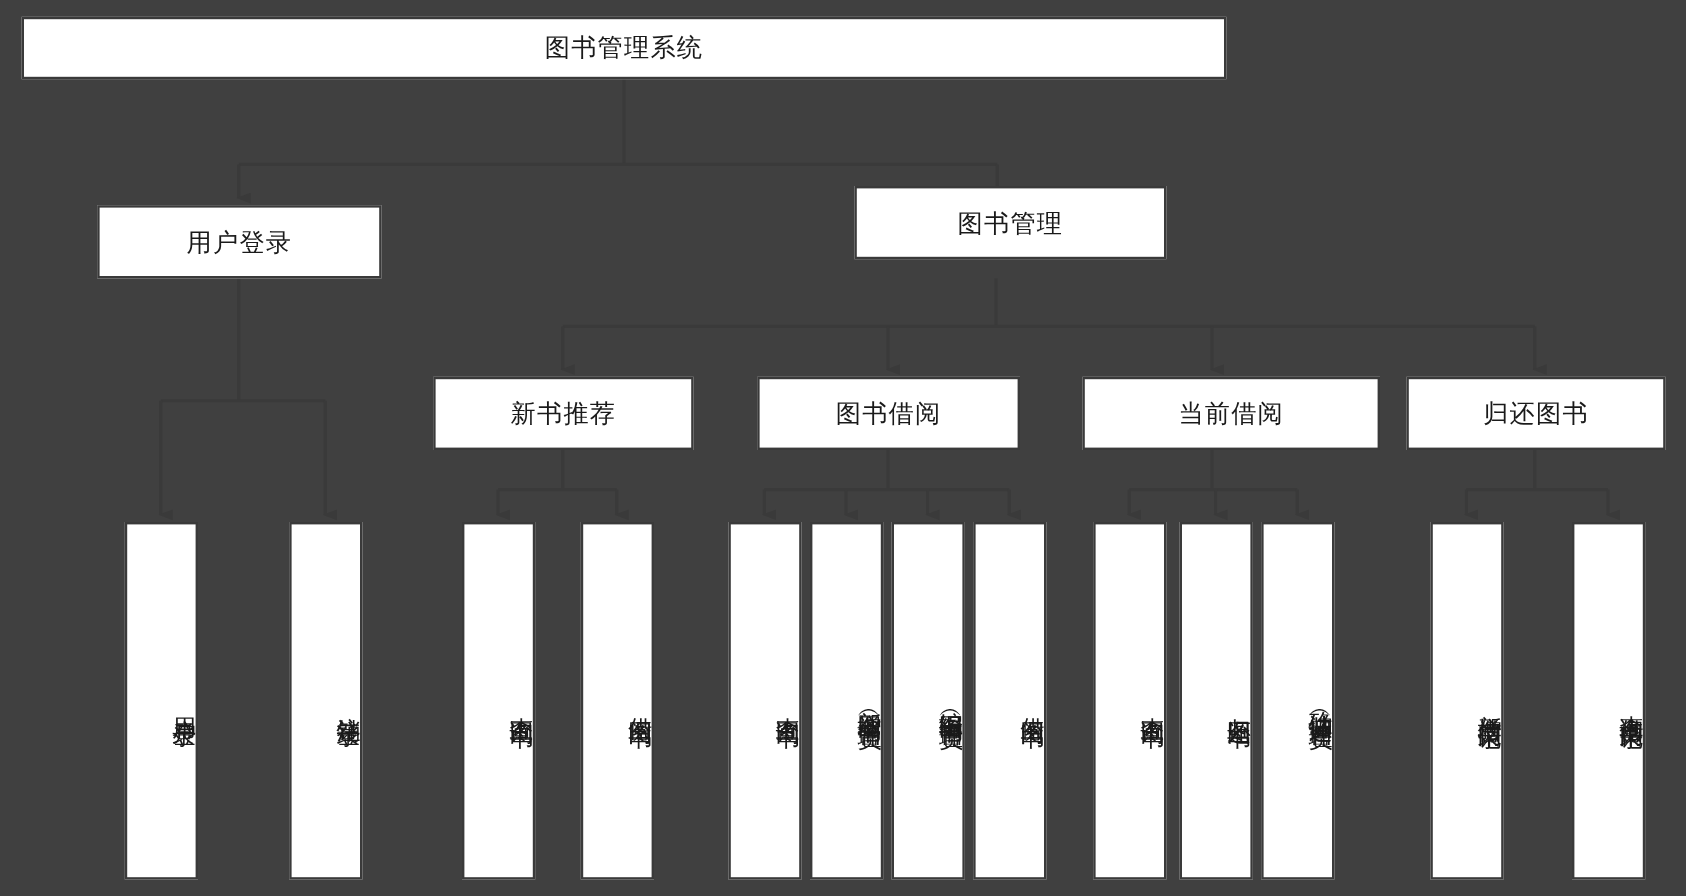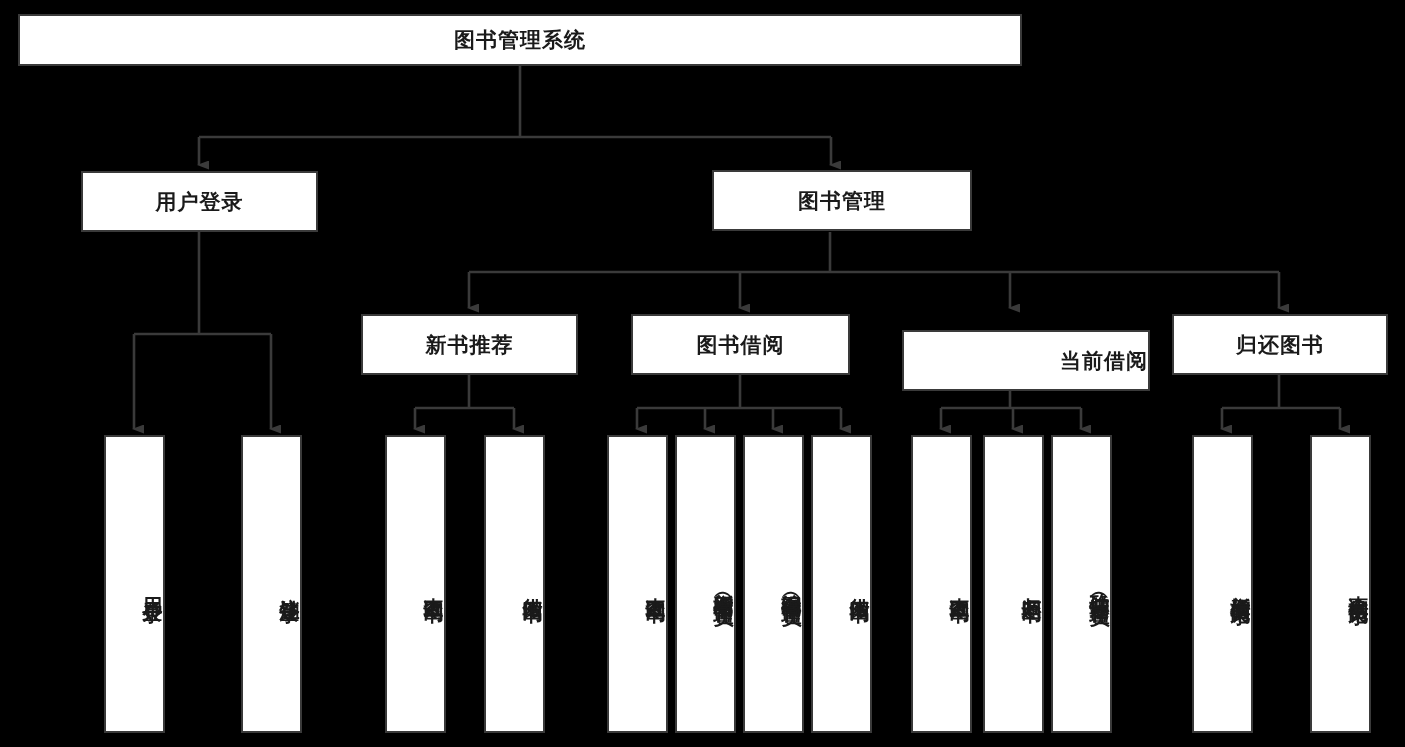--- a/index.html
+++ b/index.html
@@ -8,23 +8,22 @@
     padding: 0;
     background: #ffffff;
   }
   body {
     font-family: "Liberation Sans", "DejaVu Sans", sans-serif;
   }
   #canvas {
     position: relative;
     width: 1405px;
     height: 747px;
-    background: #000000;
+    background: #404040;
     overflow: hidden;
-    font-weight: bold;
   }
   #wires {
     position: absolute;
     left: 0;
     top: 0;
     width: 1405px;
     height: 747px;
   }
   .node {
     position: absolute;
@@ -119,31 +118,31 @@
     </g>
   </svg>
 
   <div class="node horizontal" id="node-root" style="left: 18px; top: 14px; width: 1004px; height: 52px;">
     <span>图书管理系统</span>
   </div>
 
   <div class="node horizontal" id="node-l2-0" style="left: 81px; top: 171px; width: 237px; height: 61px;">
     <span>用户登录</span>
   </div>
-  <div class="node horizontal" id="node-l2-1" style="left: 712px; top: 170px; width: 260px; height: 61px;">
+  <div class="node horizontal" id="node-l2-1" style="left: 712px; top: 155px; width: 260px; height: 61px;">
     <span>图书管理</span>
   </div>
 
   <div class="node horizontal" id="node-l3-1" style="left: 631px; top: 314px; width: 219px; height: 61px;">
     <span>图书借阅</span>
   </div>
   <div class="node horizontal" id="node-l3-0" style="left: 361px; top: 314px; width: 217px; height: 61px;">
     <span>新书推荐</span>
   </div>
-  <div class="node horizontal" id="node-l3-2" style="left: 902px; top: 330px; width: 248px; height: 61px; justify-content: flex-end;">
+  <div class="node horizontal" id="node-l3-2" style="left: 902px; top: 314px; width: 248px; height: 61px;">
     <span>当前借阅</span>
   </div>
   <div class="node horizontal" id="node-l3-3" style="left: 1172px; top: 314px; width: 216px; height: 61px;">
     <span>归还图书</span>
   </div>
 
   <div class="node vertical" id="node-leaf-0" style="left: 104px; top: 435px; width: 61px; height: 298px;">
     <span class="vlabel">用户登录</span>
   </div>
   <div class="node vertical" id="node-leaf-1" style="left: 241px; top: 435px; width: 61px; height: 298px;">

